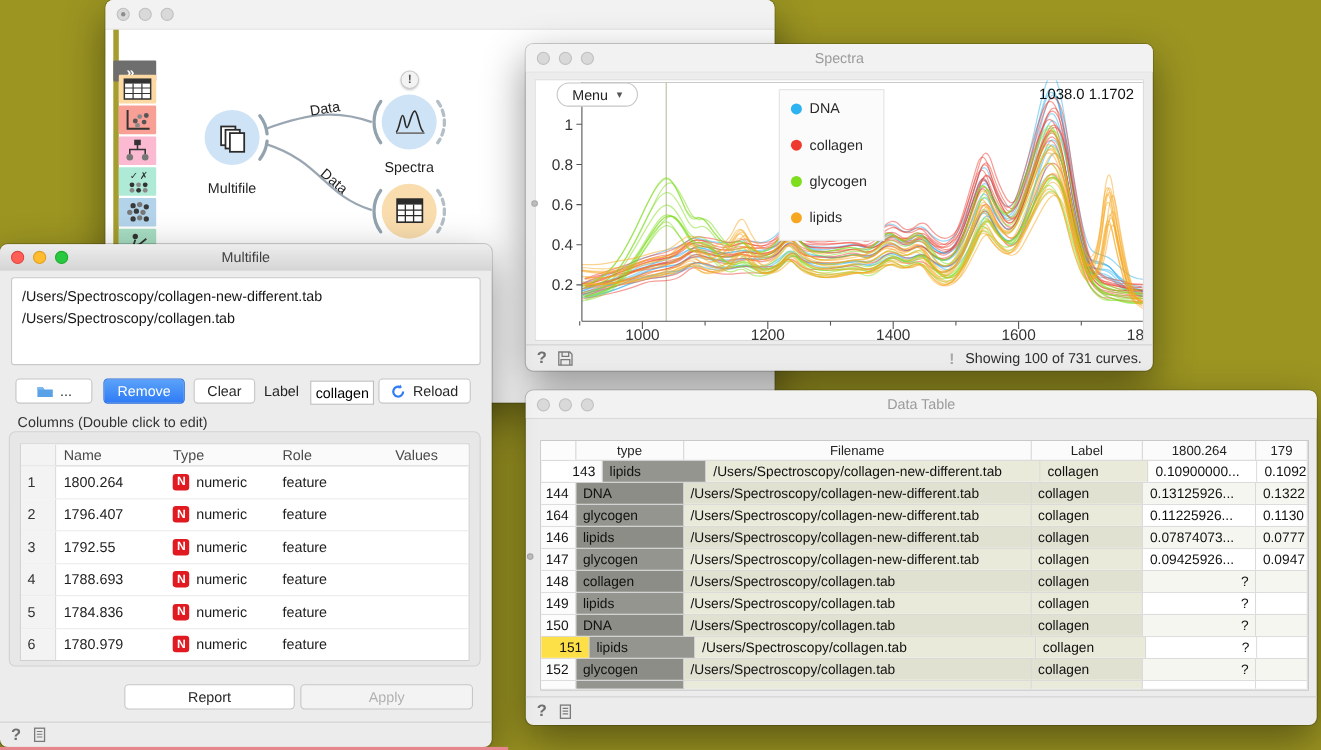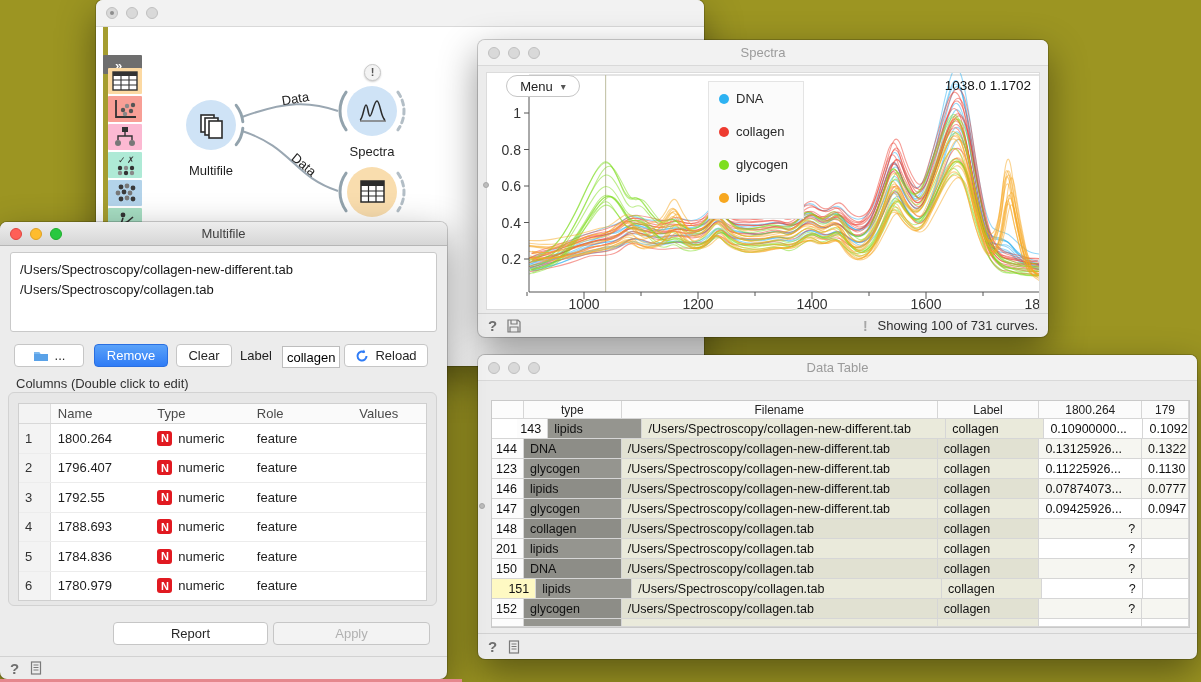--- a/index.html
+++ b/index.html
@@ -483,21 +483,21 @@
       </div>
       <div class="drow">
         <div class="dc c0" style="width: 32px; background: rgb(252, 252, 252);">144</div>
         <div class="dc" style="width: 98px; background: rgb(141, 141, 135);">DNA</div>
         <div class="dc" style="width: 317px; background: rgb(225, 225, 210);">/Users/Spectroscopy/collagen-new-different.tab</div>
         <div class="dc" style="width: 102px; background: rgb(225, 225, 210);">collagen</div>
         <div class="dc" style="width: 103px; background: rgb(246, 246, 241);">0.13125926...</div>
         <div class="dc" style="width: 47px; background: rgb(246, 246, 241);">0.1322</div>
       </div>
       <div class="drow">
-        <div class="dc c0" style="width: 32px; background: rgb(252, 252, 252);">123</div>
+        <div class="dc c0" style="width: 32px; background: rgb(252, 252, 252);">164</div>
         <div class="dc" style="width: 98px; background: rgb(149, 149, 143);">glycogen</div>
         <div class="dc" style="width: 317px; background: rgb(234, 234, 219);">/Users/Spectroscopy/collagen-new-different.tab</div>
         <div class="dc" style="width: 102px; background: rgb(234, 234, 219);">collagen</div>
         <div class="dc" style="width: 103px; background: rgb(255, 255, 255); text-align: right;">0.11225926...</div>
         <div class="dc" style="width: 47px; background: rgb(255, 255, 255);">0.1130</div>
       </div>
       <div class="drow">
         <div class="dc c0" style="width: 32px; background: rgb(252, 252, 252);">146</div>
         <div class="dc" style="width: 98px; background: rgb(141, 141, 135);">lipids</div>
         <div class="dc" style="width: 317px; background: rgb(225, 225, 210);">/Users/Spectroscopy/collagen-new-different.tab</div>
@@ -515,37 +515,37 @@
       </div>
       <div class="drow">
         <div class="dc c0" style="width: 32px; background: rgb(252, 252, 252);">148</div>
         <div class="dc" style="width: 98px; background: rgb(141, 141, 135);">collagen</div>
         <div class="dc" style="width: 317px; background: rgb(225, 225, 210);">/Users/Spectroscopy/collagen.tab</div>
         <div class="dc" style="width: 102px; background: rgb(225, 225, 210);">collagen</div>
         <div class="dc" style="width: 103px; background: rgb(246, 246, 241); justify-content: flex-end;">?</div>
         <div class="dc" style="width: 47px; background: rgb(246, 246, 241);"></div>
       </div>
       <div class="drow">
-        <div class="dc c0" style="width: 32px; background: rgb(252, 252, 252);">201</div>
+        <div class="dc c0" style="width: 32px; background: rgb(252, 252, 252);">149</div>
         <div class="dc" style="width: 98px; background: rgb(149, 149, 143);">lipids</div>
         <div class="dc" style="width: 317px; background: rgb(234, 234, 219);">/Users/Spectroscopy/collagen.tab</div>
         <div class="dc" style="width: 102px; background: rgb(234, 234, 219);">collagen</div>
         <div class="dc" style="width: 103px; background: rgb(255, 255, 255); justify-content: flex-end;">?</div>
         <div class="dc" style="width: 47px; background: rgb(255, 255, 255);"></div>
       </div>
       <div class="drow">
         <div class="dc c0" style="width: 32px; background: rgb(252, 252, 252);">150</div>
         <div class="dc" style="width: 98px; background: rgb(141, 141, 135);">DNA</div>
         <div class="dc" style="width: 317px; background: rgb(225, 225, 210);">/Users/Spectroscopy/collagen.tab</div>
         <div class="dc" style="width: 102px; background: rgb(225, 225, 210);">collagen</div>
         <div class="dc" style="width: 103px; background: rgb(246, 246, 241); justify-content: flex-end;">?</div>
         <div class="dc" style="width: 47px; background: rgb(246, 246, 241);"></div>
       </div>
       <div class="drow">
-        <div class="dc c0" style="width: 45px; background: #fef9c3;">151</div>
+        <div class="dc c0" style="width: 45px; background: #fde047;">151</div>
         <div class="dc" style="width: 98px; background: rgb(149, 149, 143);">lipids</div>
         <div class="dc" style="width: 317px; background: rgb(234, 234, 219);">/Users/Spectroscopy/collagen.tab</div>
         <div class="dc" style="width: 102px; background: rgb(234, 234, 219);">collagen</div>
         <div class="dc" style="width: 103px; background: rgb(255, 255, 255); justify-content: flex-end;">?</div>
         <div class="dc" style="width: 47px; background: rgb(255, 255, 255);"></div>
       </div>
       <div class="drow">
         <div class="dc c0" style="width: 32px; background: rgb(252, 252, 252); text-align: right;">152</div>
         <div class="dc" style="width: 98px; background: rgb(141, 141, 135);">glycogen</div>
         <div class="dc" style="width: 317px; background: rgb(225, 225, 210);">/Users/Spectroscopy/collagen.tab</div>

